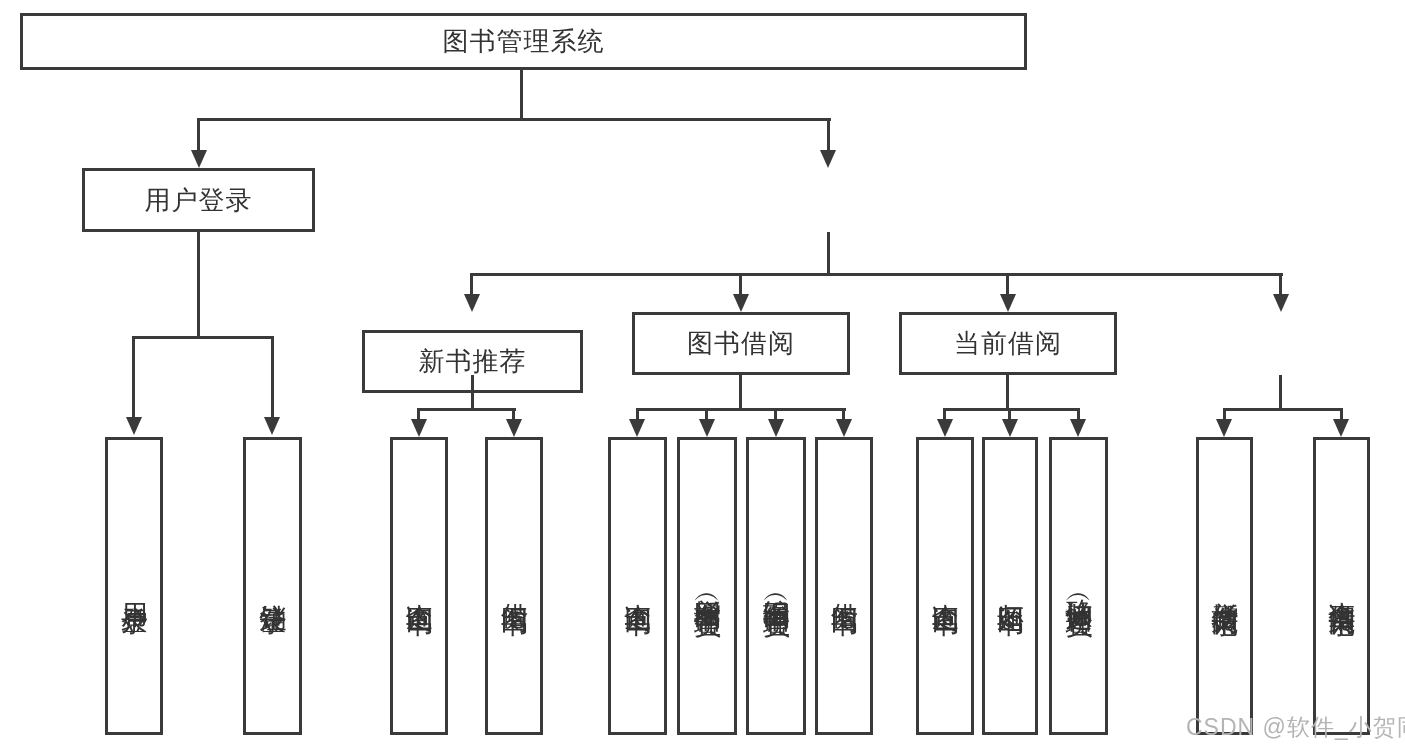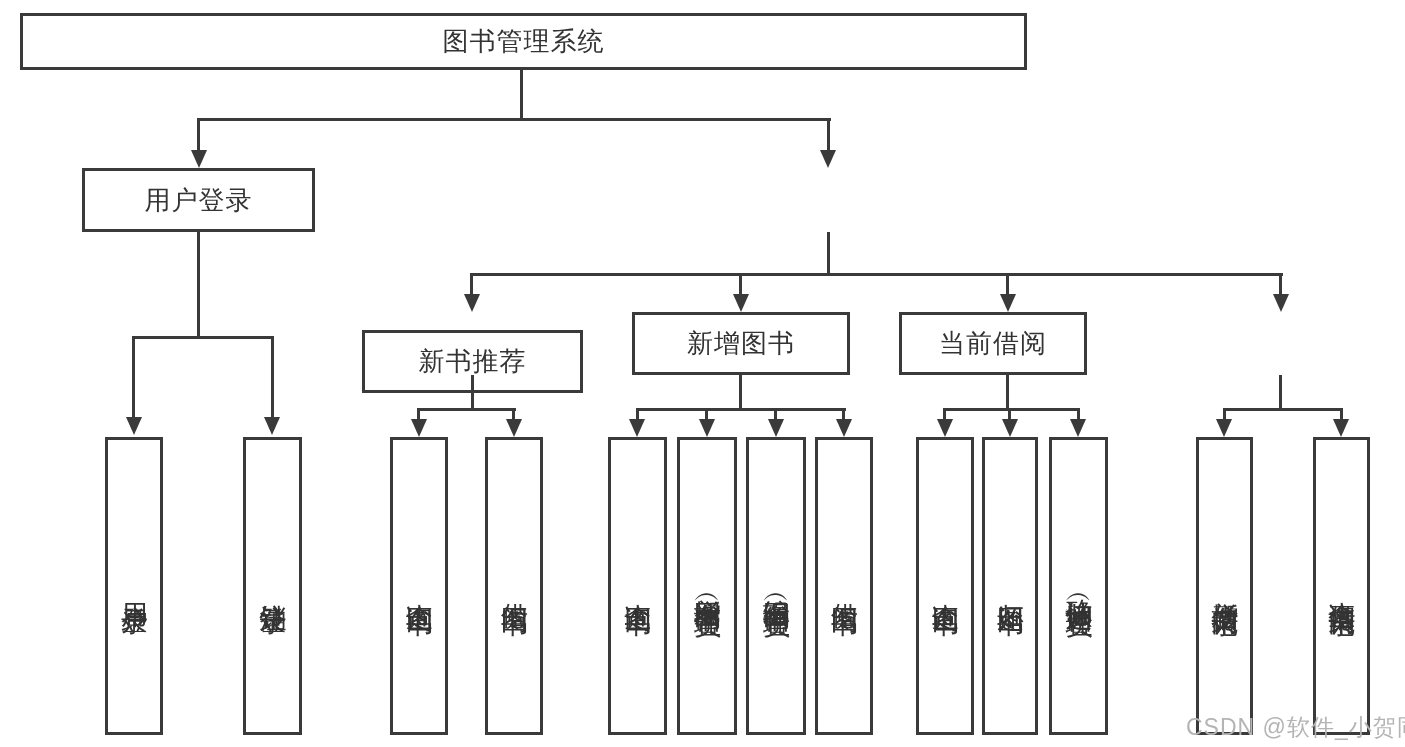--- a/index.html
+++ b/index.html
@@ -63,22 +63,22 @@
   <div class="line vl" style="left:470px;top:273px;height:21px;"></div>
   <div class="line vl" style="left:739px;top:273px;height:21px;"></div>
   <div class="line vl" style="left:1006px;top:273px;height:21px;"></div>
   <div class="line vl" style="left:1279px;top:273px;height:21px;"></div>
   <div class="arrow" style="left:464px;top:294px;"></div>
   <div class="arrow" style="left:733px;top:294px;"></div>
   <div class="arrow" style="left:1000px;top:294px;"></div>
   <div class="arrow" style="left:1273px;top:294px;"></div>
 
   <div class="box hbox" style="left:362px;top:312px;width:221px;height:63px;margin-top:18px;">新书推荐</div>
-  <div class="box hbox" style="left:632px;top:312px;width:218px;height:63px;">新增图书</div>
-  <div class="box hbox" style="left:899px;top:312px;width:188px;height:63px;">当前借阅</div>
+  <div class="box hbox" style="left:632px;top:312px;width:218px;height:63px;">图书借阅</div>
+  <div class="box hbox" style="left:899px;top:312px;width:218px;height:63px;">当前借阅</div>
 
   <div class="line vl" style="left:471px;top:375px;height:33px;"></div>
   <div class="line hl" style="left:417px;top:408px;width:99px;"></div>
   <div class="line vl" style="left:417px;top:408px;height:11px;"></div>
   <div class="line vl" style="left:512px;top:408px;height:11px;"></div>
   <div class="arrow" style="left:411px;top:419px;"></div>
   <div class="arrow" style="left:506px;top:419px;"></div>
 
   <div class="line vl" style="left:739px;top:375px;height:33px;"></div>
   <div class="line hl" style="left:636px;top:408px;width:210px;"></div>

